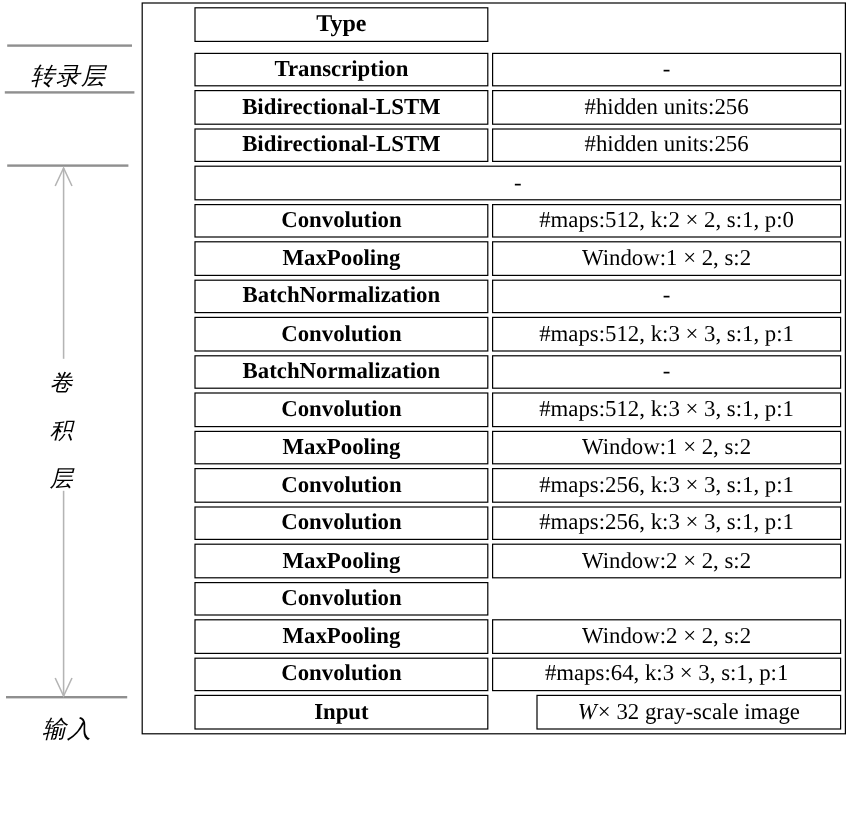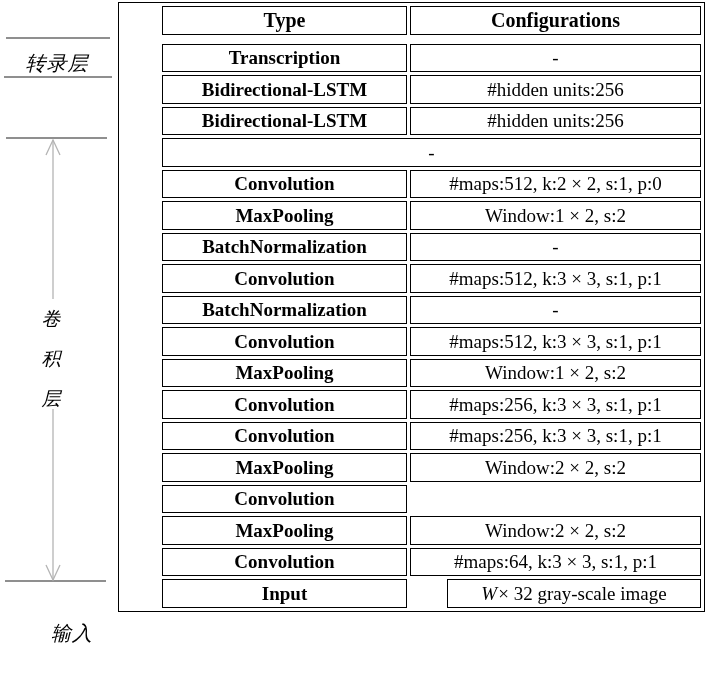--- a/index.html
+++ b/index.html
@@ -25,21 +25,21 @@
     position: absolute;
     left: 0; width: 114px;
     text-align: center;
     font-size: 20px;
     letter-spacing: 1px;
     color: #000;
     white-space: nowrap;
   }
   .lbl-transcription { top: 50px; }
   .lbl-recurrent     { top: 96px; }
-  .lbl-input         { top: 620px; width: 112px; padding-left: 16px; }
+  .lbl-input         { top: 594px; width: 112px; }
 
   .cn-vertical {
     position: absolute;
     left: 36px; top: 306px;
     width: 30px;
     display: flex;
     flex-direction: column;
     align-items: center;
     gap: 14px;
     font-size: 19px;
@@ -109,21 +109,20 @@
       <span>积</span>
       <span>层</span>
     </div>
 
     <div class="cn-label lbl-input">输入</div>
   </div>
 
   <div class="tbl">
     <div class="trow thead-row">
       <div class="cell c1">Type</div>
-      <div class="cell c2">Configurations</div>
     </div>
     <div class="tbody">
   <div class="trow">
     <div class="cell c1">Transcription</div>
     <div class="cell c2">-</div>
   </div>
 
   <div class="trow">
     <div class="cell c1">Bidirectional-LSTM</div>
     <div class="cell c2">#hidden units:256</div>

